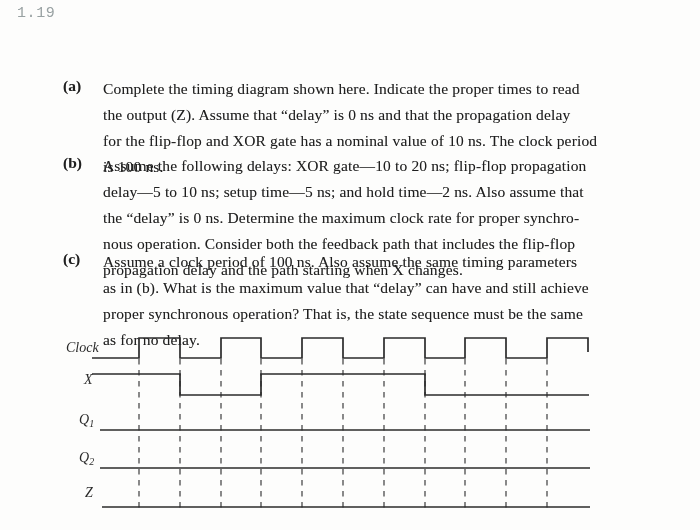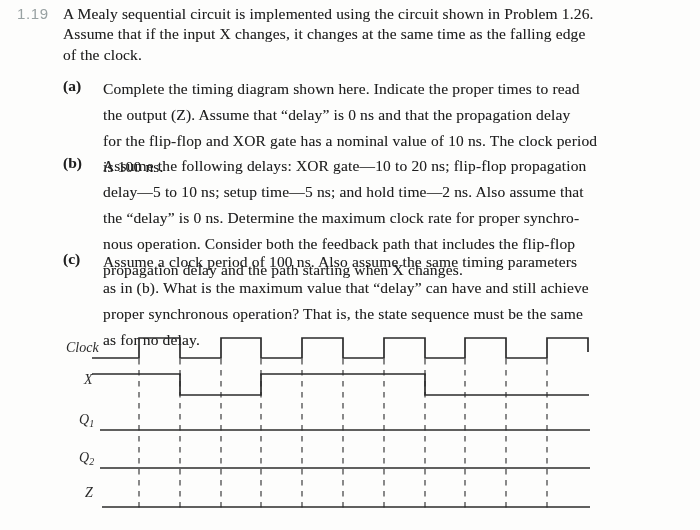--- a/index.html
+++ b/index.html
@@ -6,21 +6,21 @@
   body{
     width:700px;height:530px;
     background:#fdfdfc;
     font-family:"Liberation Serif", serif;
     color:#1f1f1f;
     overflow:hidden;
   }
   .page{position:relative;width:700px;height:530px;}
   .prob-num{
     position:absolute;left:17px;top:5px;
-    font-family:Liberation Sans, sans-serif;
+    font-family:Liberation Mono, monospace;
     font-size:15px;letter-spacing:0.6px;
     color:#98a1a2;
   }
   .body-text{
     font-size:15.5px;
     line-height:26px;
     letter-spacing:0.15px;
     white-space:pre;
     text-shadow:0 0 0.6px rgba(40,40,40,0.35);
   }
@@ -46,23 +46,20 @@
   .sig-label .sub{font-size:10px;}
   #guides line{stroke:#3c3c3c;stroke-width:1.2;stroke-dasharray:5.5 5.5;}
 </style>
 </head>
 <body>
 
 <div class="page">
 
   <span class="prob-num">1.19</span>
 
-  <div class="body-text intro">A Mealy sequential circuit is implemented using the circuit shown in Problem 1.26.
-Assume that if the input X changes, it changes at the same time as the falling edge
-of the clock.</div>
 
   <div class="part part-a">
     <span class="part-label">(a)</span>
     <div class="body-text">Complete the timing diagram shown here. Indicate the proper times to read
 the output (Z). Assume that “delay” is 0 ns and that the propagation delay
 for the flip-flop and XOR gate has a nominal value of 10 ns. The clock period
 is 100 ns.</div>
   </div>
 
   <div class="part part-b">

